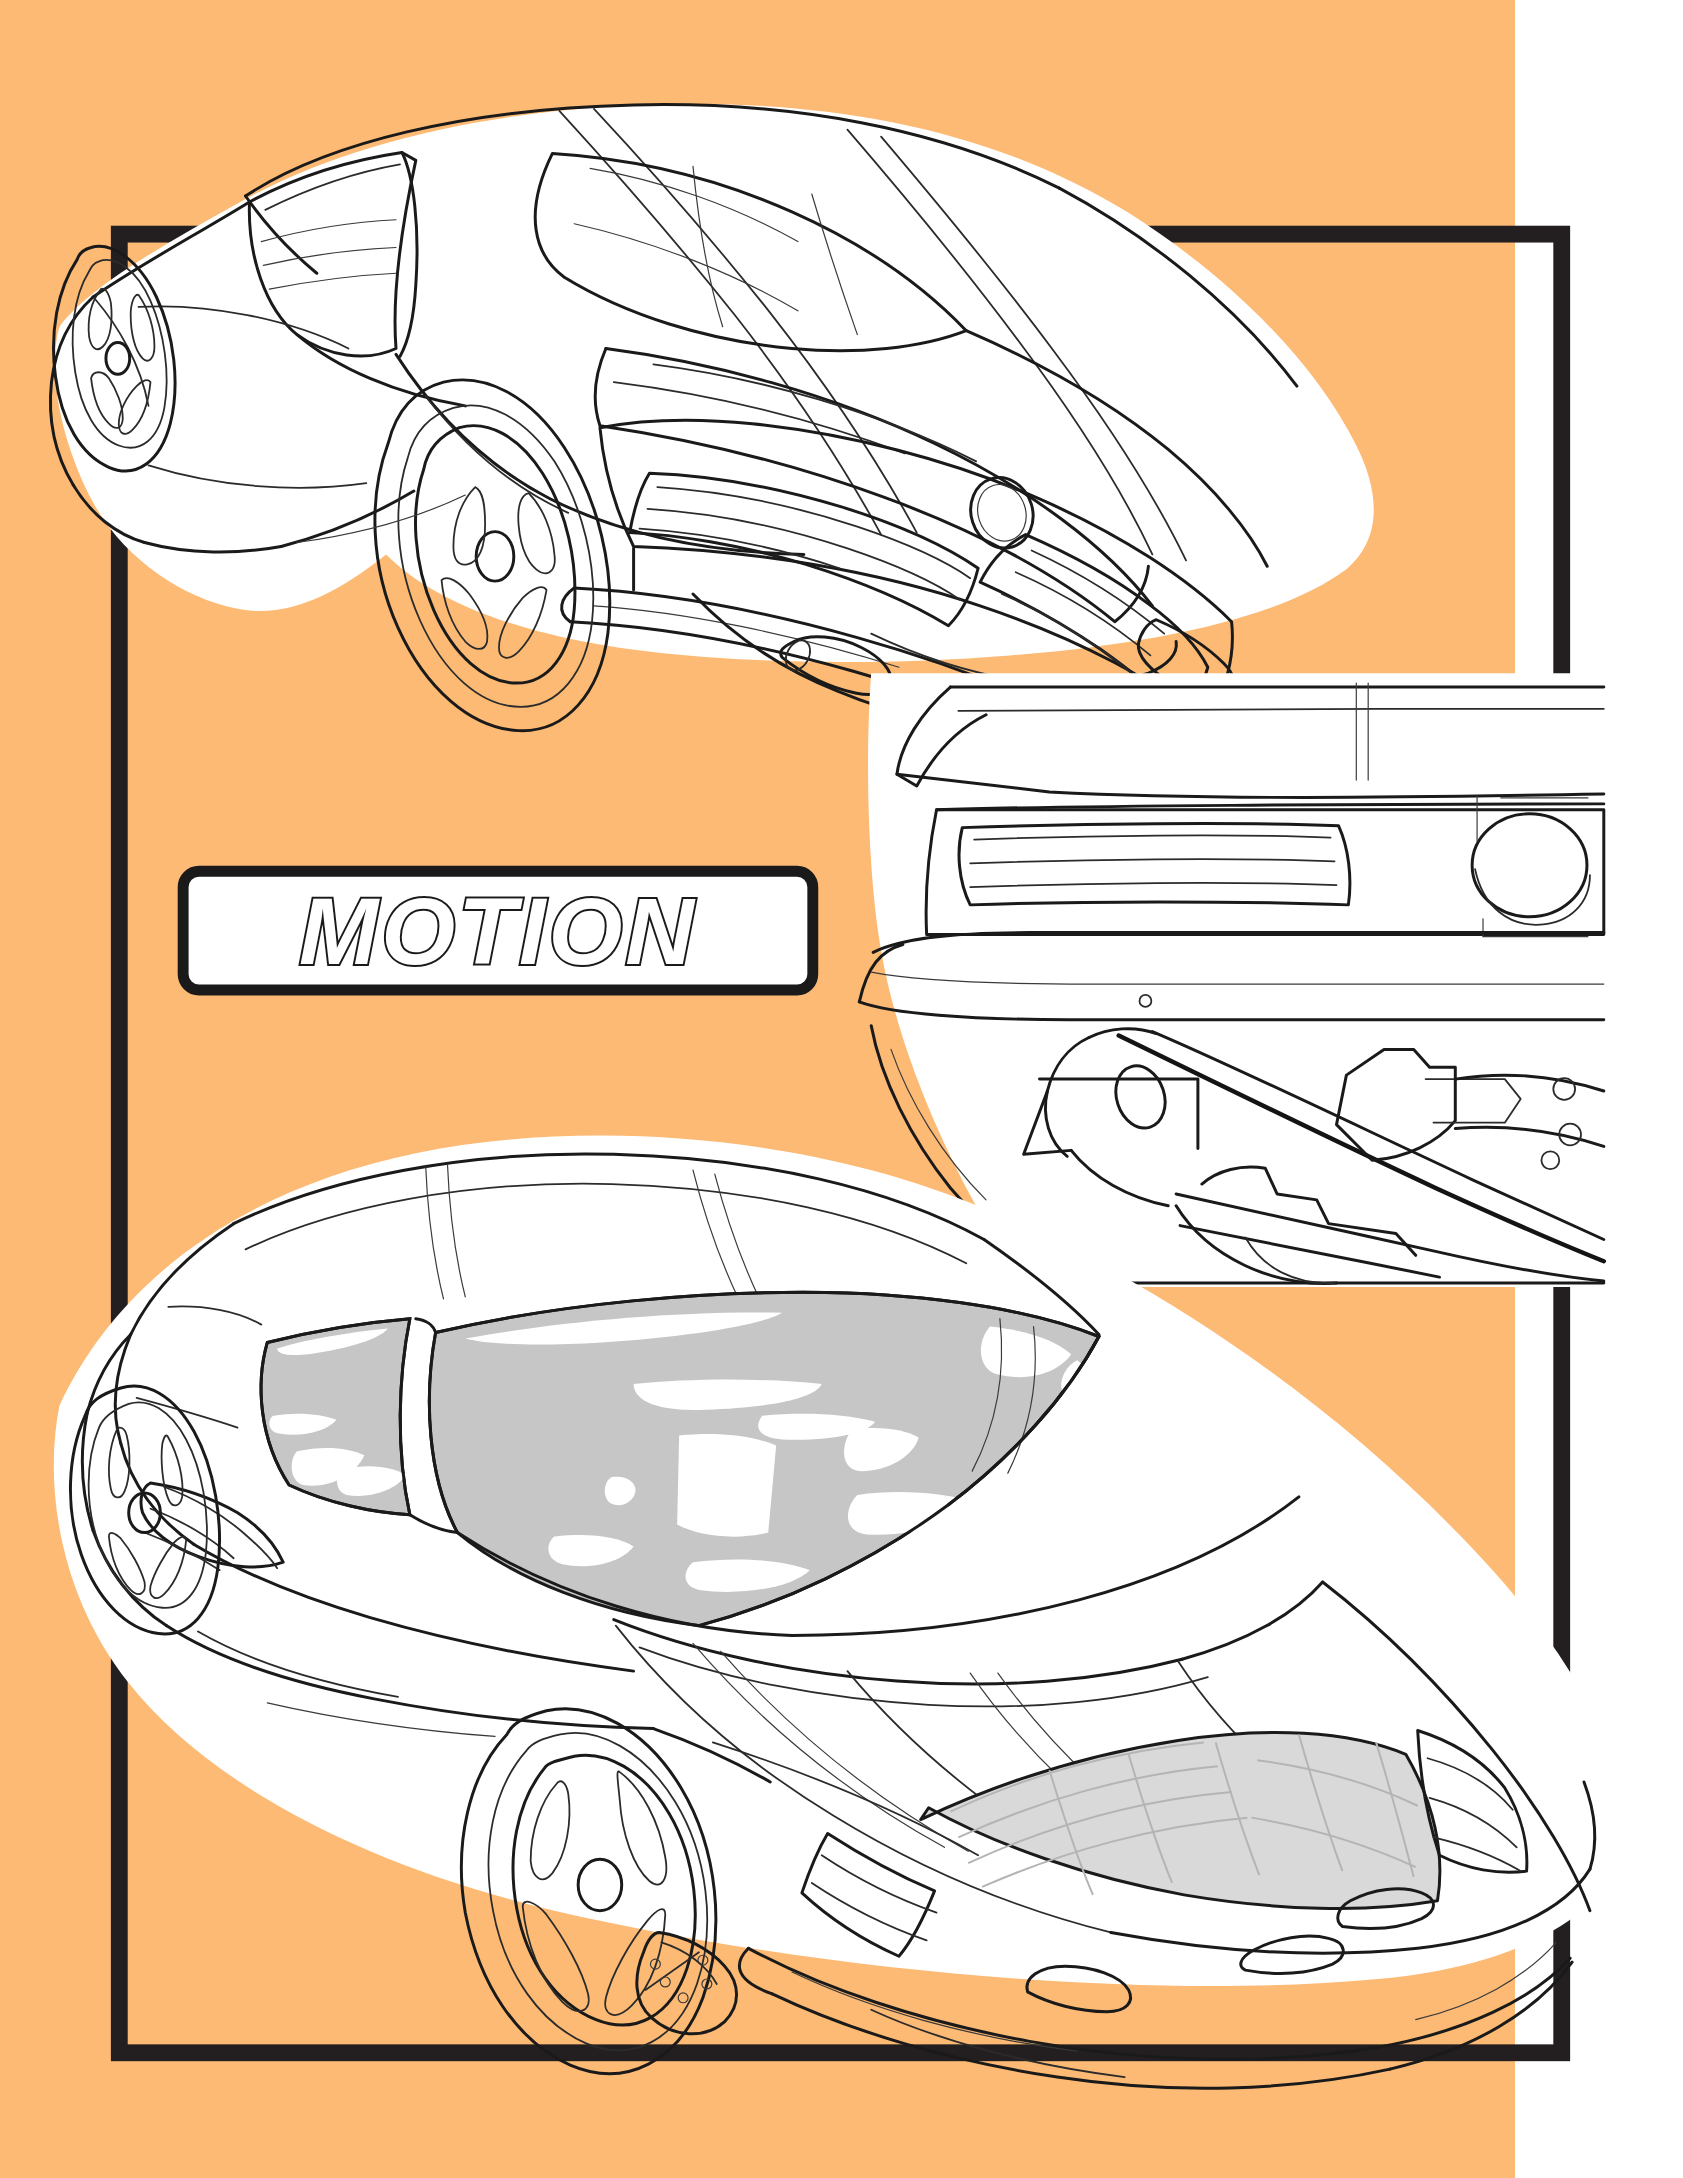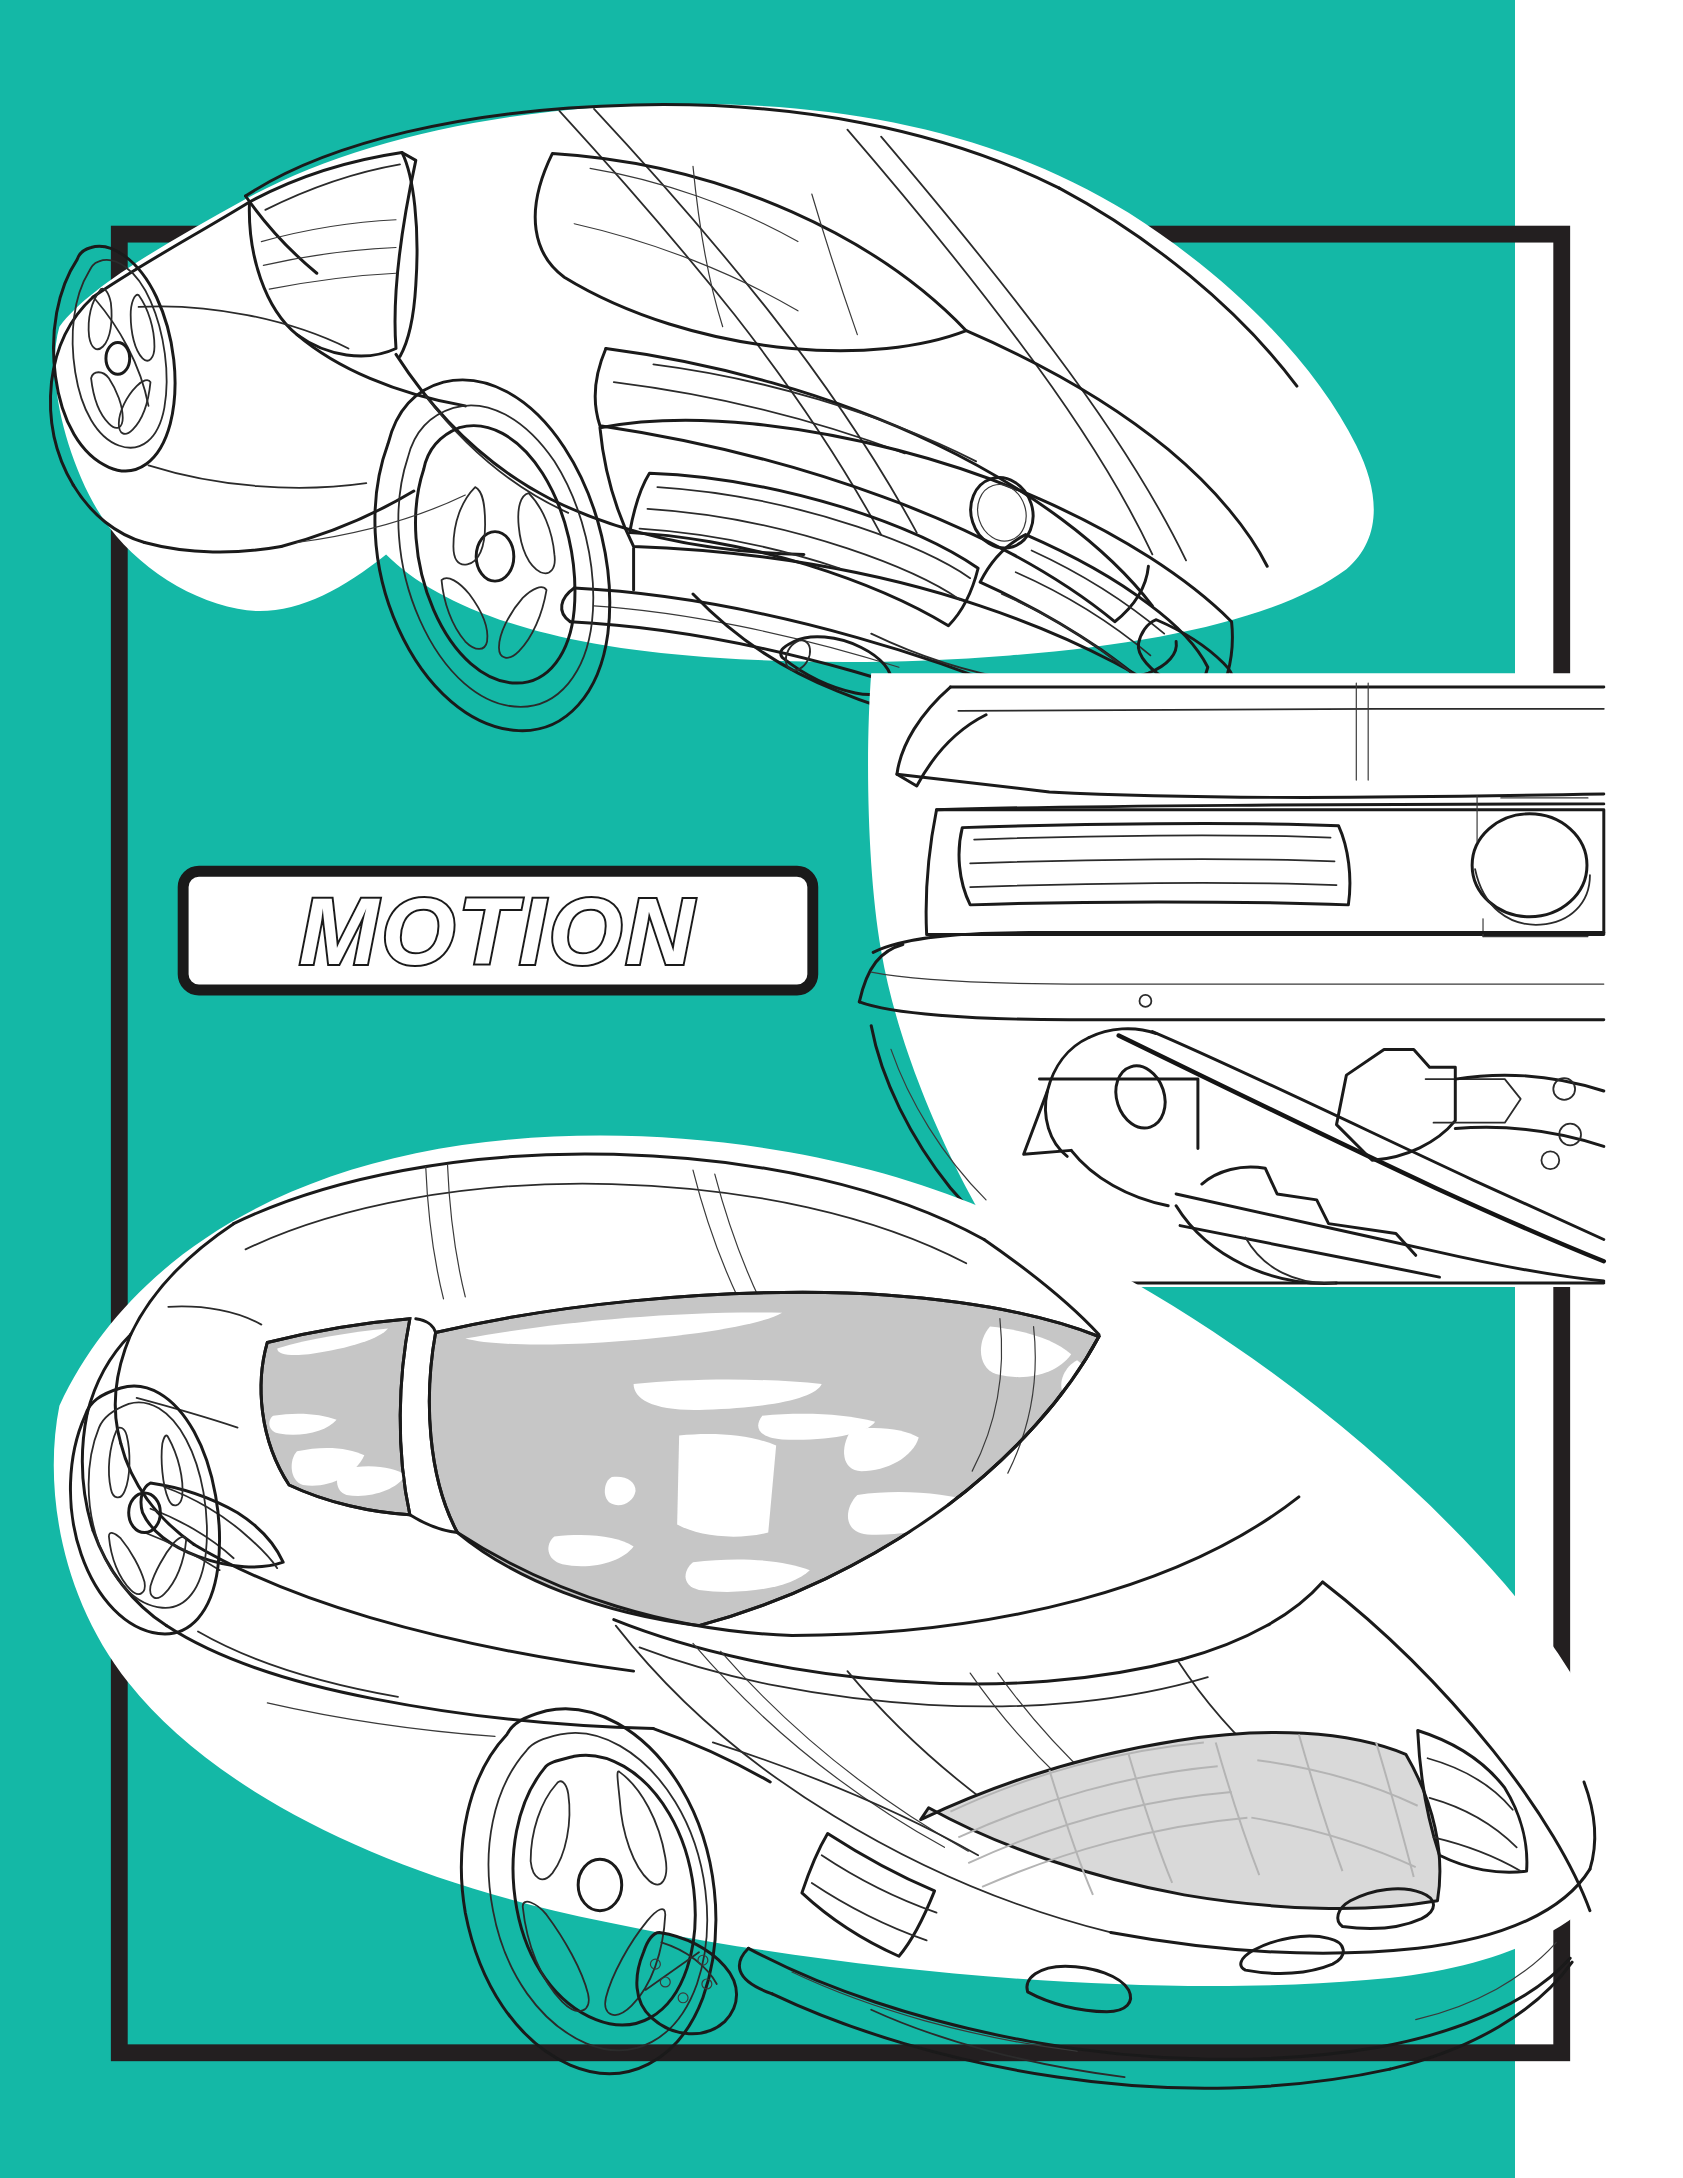--- a/index.html
+++ b/index.html
@@ -2,21 +2,21 @@
 <html><head>
 <meta charset="utf-8">
 <title>Motion Muscle Car Coloring Page</title>
 <style>
   html,body{margin:0;padding:0;background:#fff;}
   body{
     width:1683px;height:2178px;
     font-family:"Liberation Sans", sans-serif;
     overflow:hidden;position:relative;
   }
-  #page{position:relative;width:1515px;height:2178px;background:#14b8a6;}
+  #page{position:relative;width:1515px;height:2178px;background:#fdba74;}
   #page svg{position:absolute;top:0;left:0;width:1683px;height:2178px;display:block;}
   .ln{fill:none;stroke:#1a1a1a;stroke-width:3;stroke-linecap:round;stroke-linejoin:round;}
   .ln-thin{fill:none;stroke:#2b2b2b;stroke-width:1.8;stroke-linecap:round;stroke-linejoin:round;}
   .ln-hair{fill:none;stroke:#3a3a3a;stroke-width:1.2;stroke-linecap:round;stroke-linejoin:round;}
   .ln-bold{fill:none;stroke:#141414;stroke-width:4.5;stroke-linecap:round;stroke-linejoin:round;}
   .fillwhite{fill:#ffffff;}
   .glass{fill:#c6c6c6;stroke:#1a1a1a;stroke-width:3;}
   .glasshi{fill:#ffffff;stroke:none;}
   .mesh{fill:#d9d9d9;stroke:none;}
   .meshline{stroke:#b4b4b4;stroke-width:2;fill:none;}

